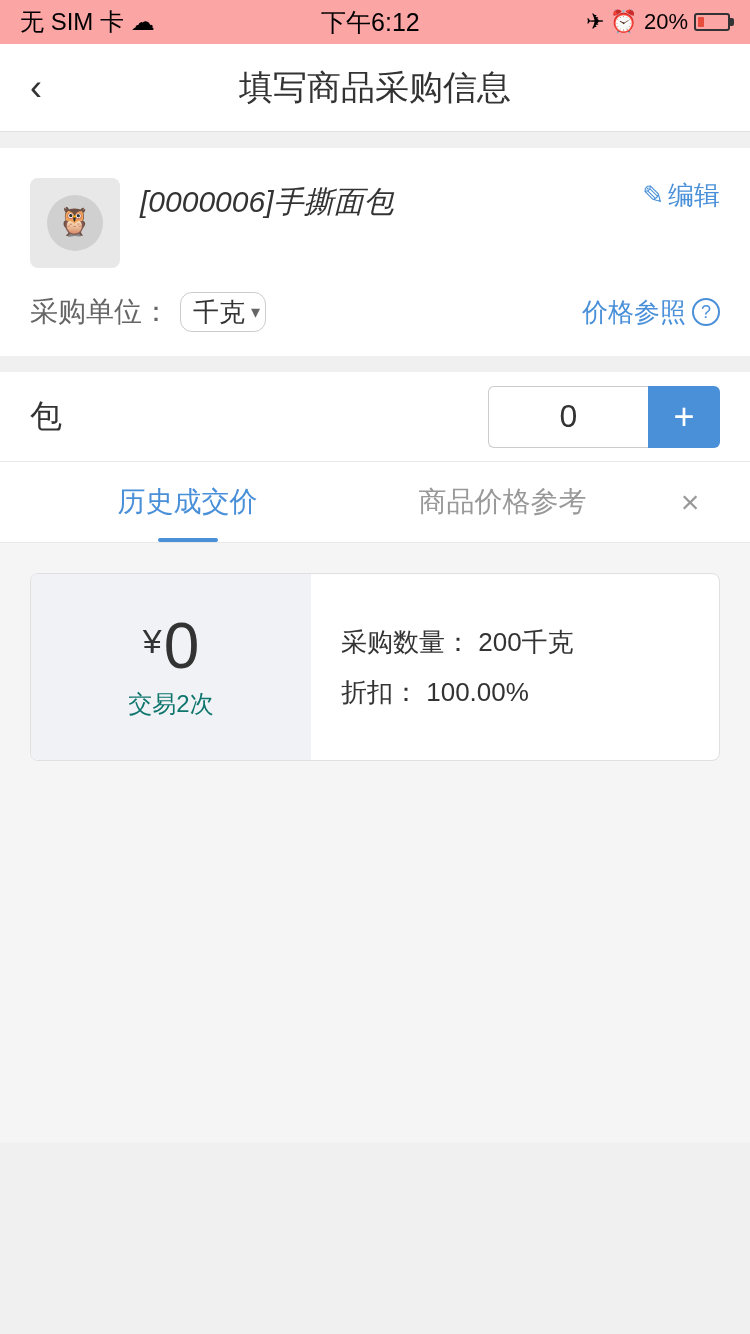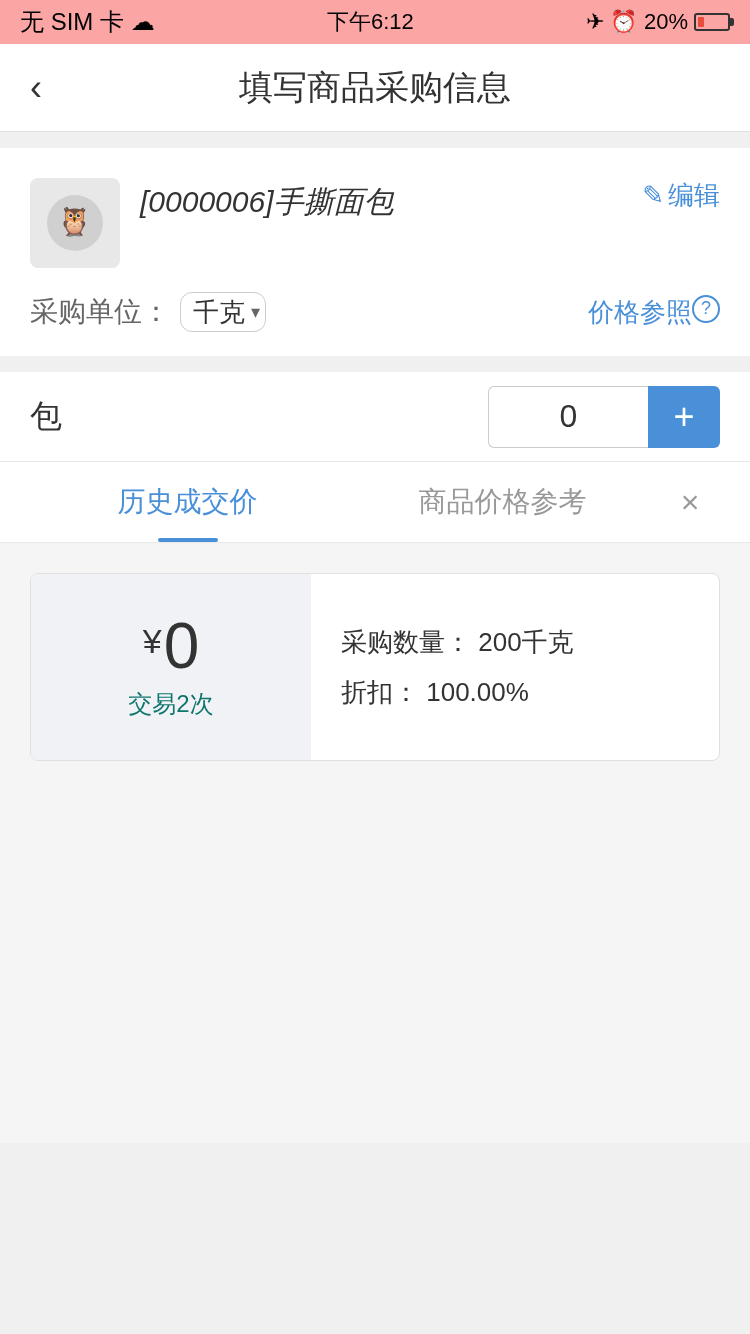--- a/index.html
+++ b/index.html
@@ -18,21 +18,21 @@
       height: 44px;
       background: #fca5a5;
       display: flex;
       align-items: center;
       justify-content: space-between;
       padding: 0 20px;
       font-size: 24px;
       font-weight: 500;
     }
     .status-left { display: flex; align-items: center; gap: 8px; }
-    .status-center { font-size: 22px; font-weight: 500; }
+    .status-center { font-size: 25px; font-weight: 500; }
     .status-right { display: flex; align-items: center; gap: 6px; font-size: 22px; }
     .battery {
       width: 36px; height: 18px;
       border: 2px solid #333;
       border-radius: 3px;
       position: relative;
       display: inline-flex;
       align-items: center;
       padding: 2px;
     }
@@ -161,21 +161,22 @@
       right: 6px;
       font-size: 18px;
       color: #666;
       pointer-events: none;
     }
     .price-ref {
       font-size: 26px;
       color: #4a90d9;
       cursor: pointer;
       display: flex;
-      gap: 0;
+      align-items: center;
+      gap: 6px;
     }
     .help-circle {
       width: 28px;
       height: 28px;
       border: 2px solid #4a90d9;
       border-radius: 50%;
       display: inline-flex;
       align-items: center;
       justify-content: center;
       font-size: 18px;

